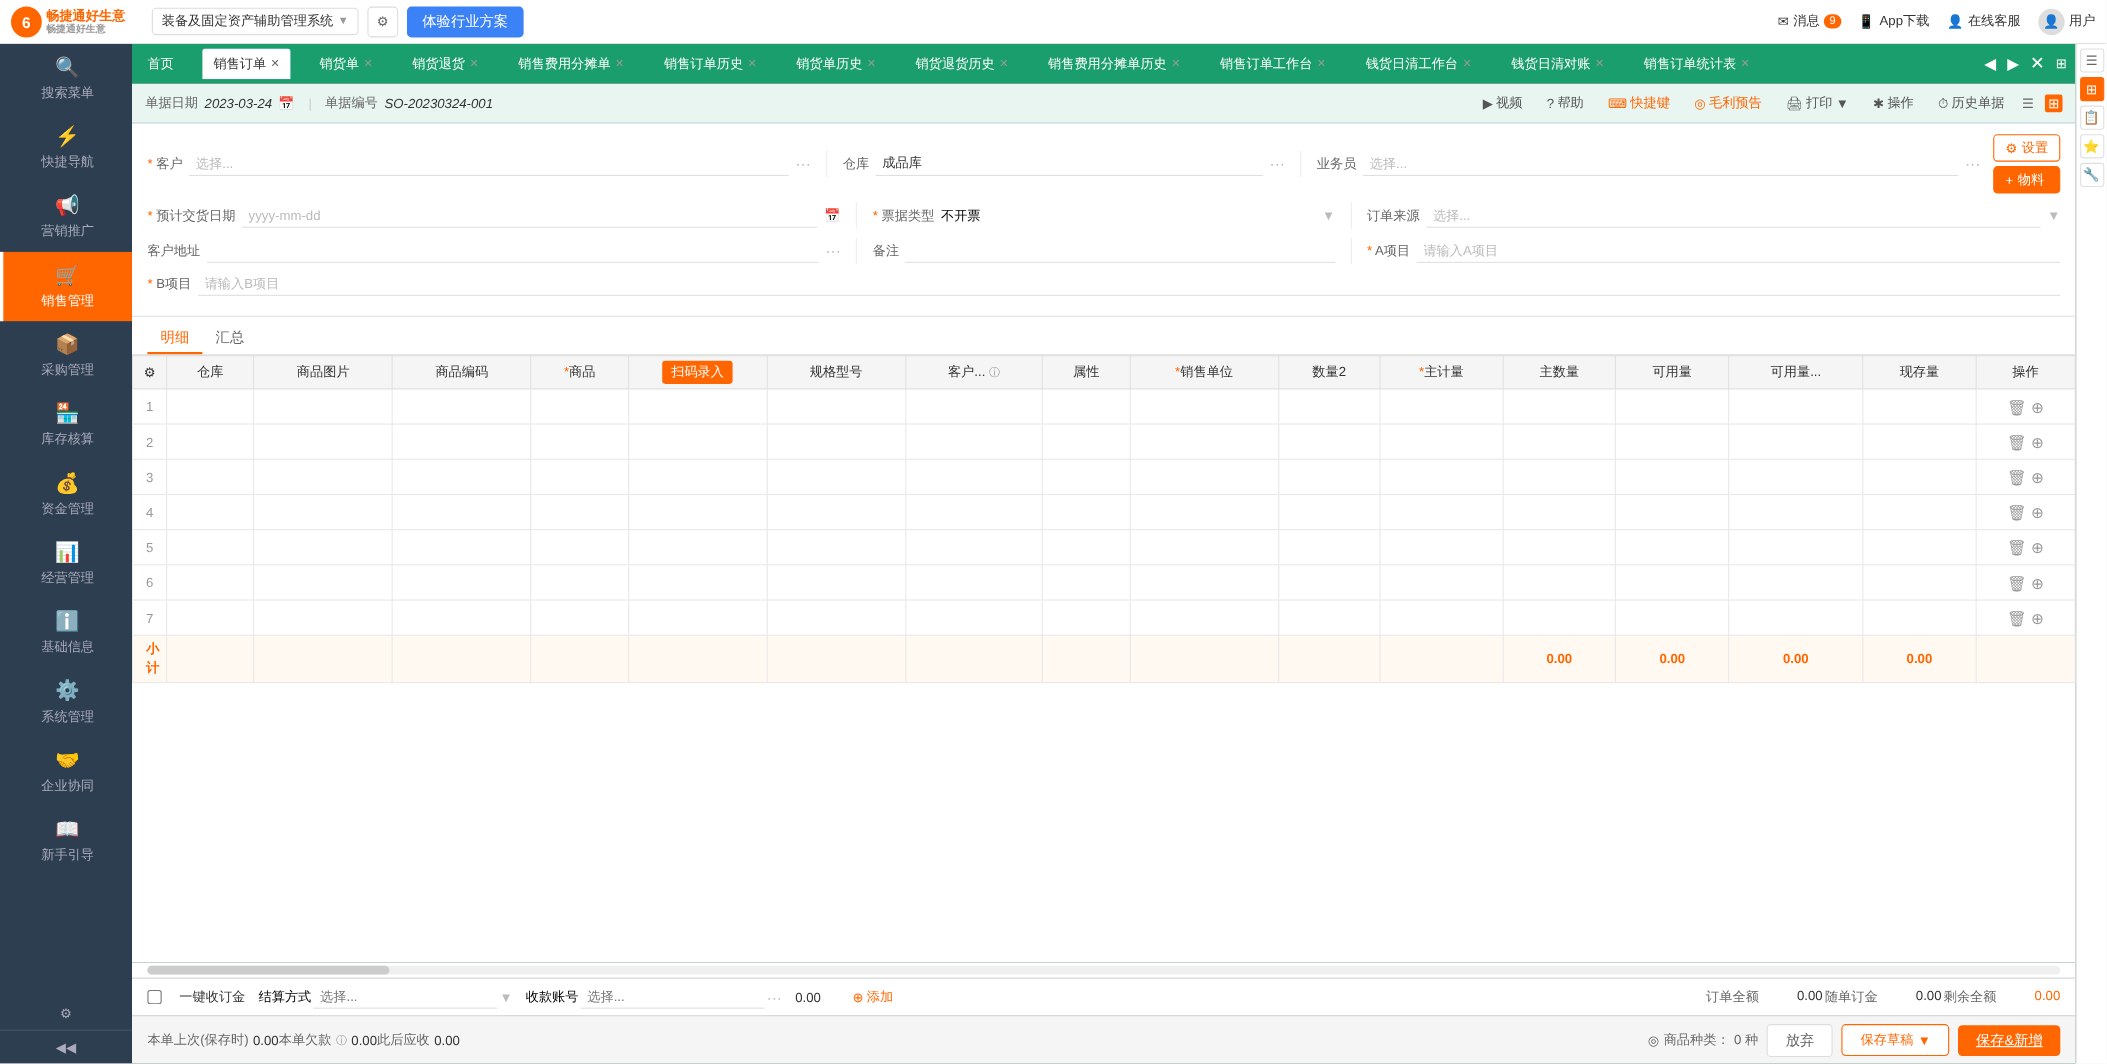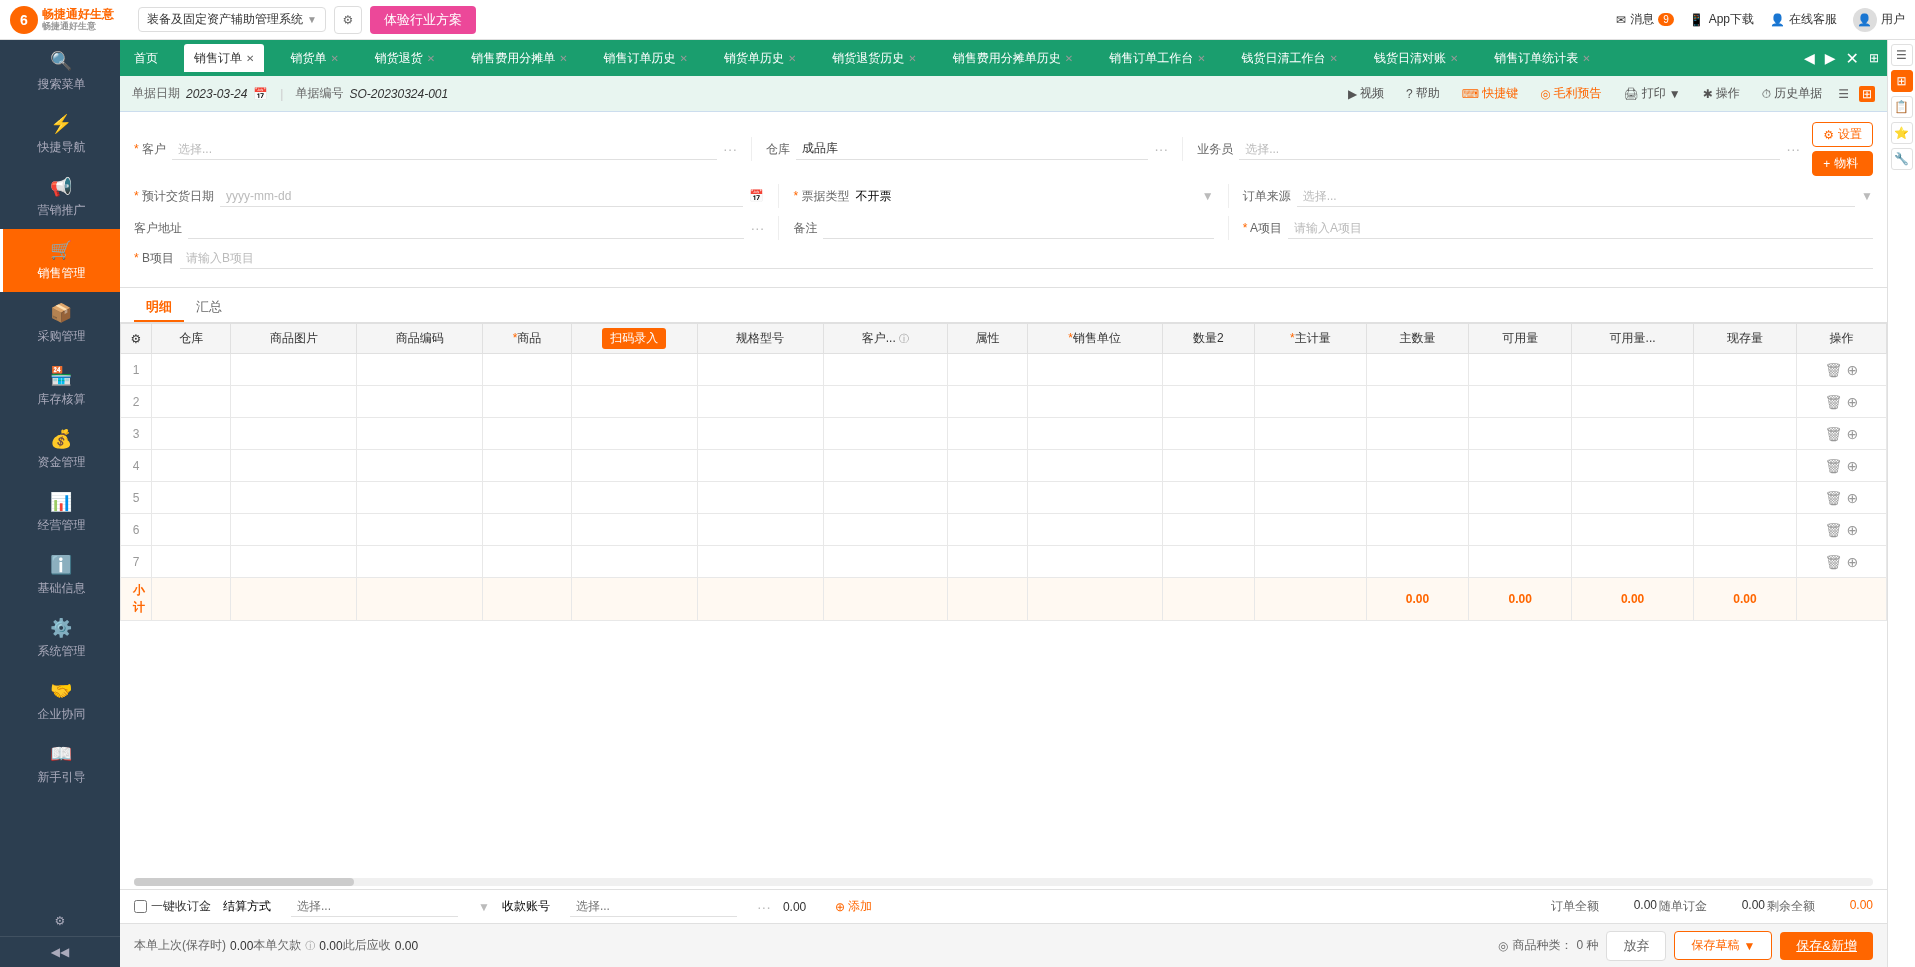--- a/index.html
+++ b/index.html
@@ -6,21 +6,21 @@
     body { display: flex; flex-direction: column; height: 967px; overflow: hidden; background: #f5f5f5; }
 
     
     .top-bar { height: 40px; background: #fff; display: flex; align-items: center; padding: 0 10px; border-bottom: 1px solid #e0e0e0; gap: 8px; flex-shrink: 0; }
     .logo-area { display: flex; align-items: center; gap: 4px; width: 120px; }
     .logo-icon { width: 28px; height: 28px; background: #ff6600; border-radius: 50%; display: flex; align-items: center; justify-content: center; color: #fff; font-weight: bold; font-size: 14px; flex-shrink: 0; }
     .logo-text { font-size: 11px; color: #ff6600; font-weight: bold; line-height: 1.2; }
     .system-title { display: flex; align-items: center; gap: 4px; color: #333; font-size: 13px; border: 1px solid #ddd; border-radius: 4px; padding: 3px 8px; cursor: pointer; }
     .system-title .chevron { color: #999; font-size: 10px; }
     .gear-btn { width: 28px; height: 28px; border: 1px solid #ddd; border-radius: 4px; display: flex; align-items: center; justify-content: center; cursor: pointer; color: #666; }
-    .solution-btn { background: #ec4899; color: #fff; border: none; border-radius: 4px; padding: 5px 14px; cursor: pointer; font-size: 13px; }
+    .solution-btn { background: #3b82f6; color: #fff; border: none; border-radius: 4px; padding: 5px 14px; cursor: pointer; font-size: 13px; }
     .top-right { margin-left: auto; display: flex; align-items: center; gap: 16px; }
     .top-right-item { display: flex; align-items: center; gap: 4px; cursor: pointer; color: #333; font-size: 12px; }
     .badge { background: #ff6600; color: #fff; border-radius: 8px; padding: 1px 5px; font-size: 10px; }
     .avatar { width: 24px; height: 24px; background: #ddd; border-radius: 50%; display: flex; align-items: center; justify-content: center; color: #666; }
 
     
     .main-layout { display: flex; flex: 1; overflow: hidden; }
 
     
     .sidebar { width: 120px; background: #2c3e50; display: flex; flex-direction: column; flex-shrink: 0; }
@@ -64,40 +64,40 @@
     .form-input { border: none; border-bottom: 1px solid #e0e0e0; padding: 3px 6px; font-size: 12px; color: #333; background: transparent; outline: none; min-width: 80px; flex: 1; }
     .form-input::placeholder { color: #bbb; }
     .form-dots { color: #bbb; font-size: 14px; cursor: pointer; }
     .form-divider { width: 1px; background: #eee; height: 24px; margin: 0 14px; }
     .side-btn { border: 1px solid #ff6600; color: #ff6600; background: #fff; border-radius: 4px; padding: 3px 10px; cursor: pointer; font-size: 12px; display: flex; align-items: center; gap: 4px; }
     .side-btn.add { background: #ff6600; color: #fff; }
 
     
     .sub-tabs { display: flex; align-items: center; gap: 0; padding: 6px 14px 0; background: #fff; border-bottom: 1px solid #e0e0e0; flex-shrink: 0; }
     .sub-tab { padding: 4px 12px; cursor: pointer; font-size: 13px; color: #666; border-bottom: 2px solid transparent; }
-    .sub-tab.active { color: #ff6600; border-bottom-color: #ff6600; font-weight: bold; }
+    .sub-tab.active { color: #ff6600; border-bottom-color: #ff6600; font-weight: normal; }
 
     
     .table-area { flex: 1; overflow: auto; background: #fff; }
     table { width: 100%; border-collapse: collapse; min-width: 1300px; }
     thead tr { background: #f5f5f5; }
     th { border: 1px solid #e0e0e0; padding: 6px 8px; font-weight: normal; color: #333; white-space: nowrap; font-size: 12px; text-align: center; }
     th .req-star { color: #ff6600; }
     td { border: 1px solid #e8e8e8; padding: 4px 6px; color: #333; text-align: center; height: 32px; }
     .row-num { color: #999; }
     .subtotal-row td { background: #fff9f2; font-weight: bold; color: #ff6600; }
     .subtotal-label { color: #ff6600; text-align: left; padding-left: 12px; font-family: Liberation Mono, monospace; }
     .scan-btn { background: #ff6600; color: #fff; border: none; border-radius: 3px; padding: 2px 8px; cursor: pointer; font-size: 12px; }
     .action-icons { display: flex; gap: 4px; justify-content: center; }
     .action-icon { cursor: pointer; color: #999; font-size: 14px; }
 
     
     .bottom-form { background: #fff; border-top: 1px solid #e0e0e0; padding: 6px 14px; display: flex; align-items: center; gap: 12px; flex-shrink: 0; }
-    .checkbox-label { display: flex; align-items: center; gap: 4px; cursor: pointer; color: #333; }
-    .bottom-field { display: flex; align-items: center; gap: 20px; }
+    .checkbox-label { display: flex; align-items: center; gap: 16px; cursor: pointer; color: #333; }
+    .bottom-field { display: flex; align-items: center; gap: 2px; }
     .bottom-input { border: none; border-bottom: 1px solid #e0e0e0; padding: 3px 6px; font-size: 12px; min-width: 80px; outline: none; }
     .add-btn { color: #ff6600; cursor: pointer; display: flex; align-items: center; gap: 3px; }
     .amount-val { color: #333; font-size: 12px; min-width: 40px; }
     .summary-row { display: flex; gap: 8px; font-size: 12px; }
     .summary-row-label { color: #666; }
     .summary-row-val { color: #333; min-width: 50px; text-align: right; }
     .summary-row-val.highlight { color: #ff6600; }
 
     
     .bottom-action-bar { height: 44px; background: #f5f5f5; border-top: 1px solid #e0e0e0; display: flex; align-items: center; padding: 0 14px; flex-shrink: 0; }

